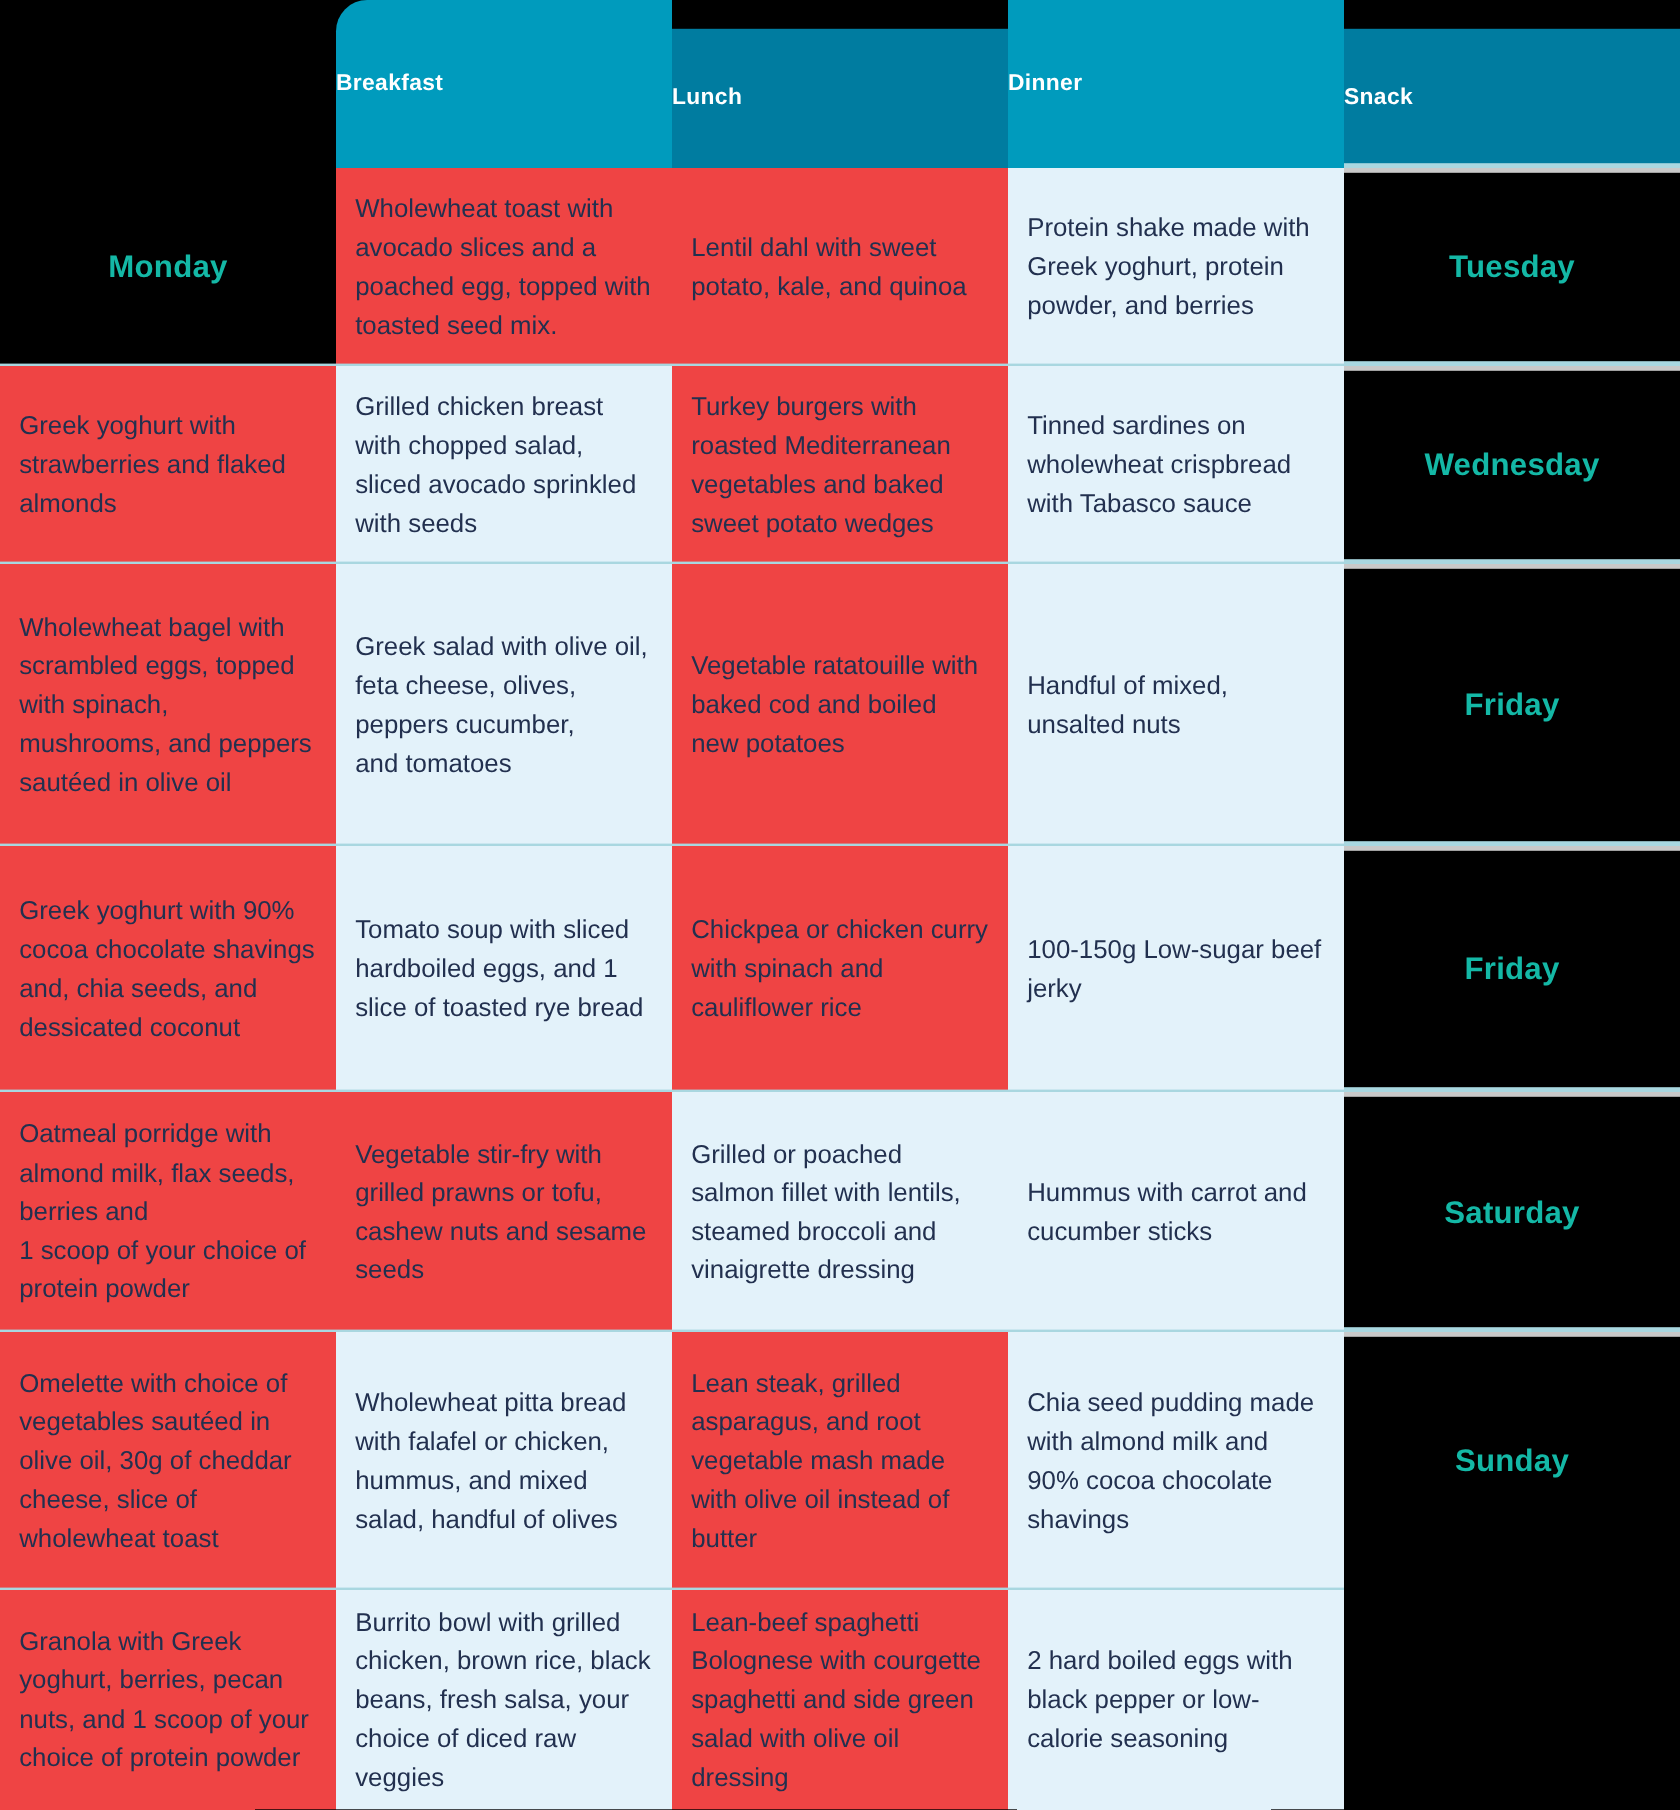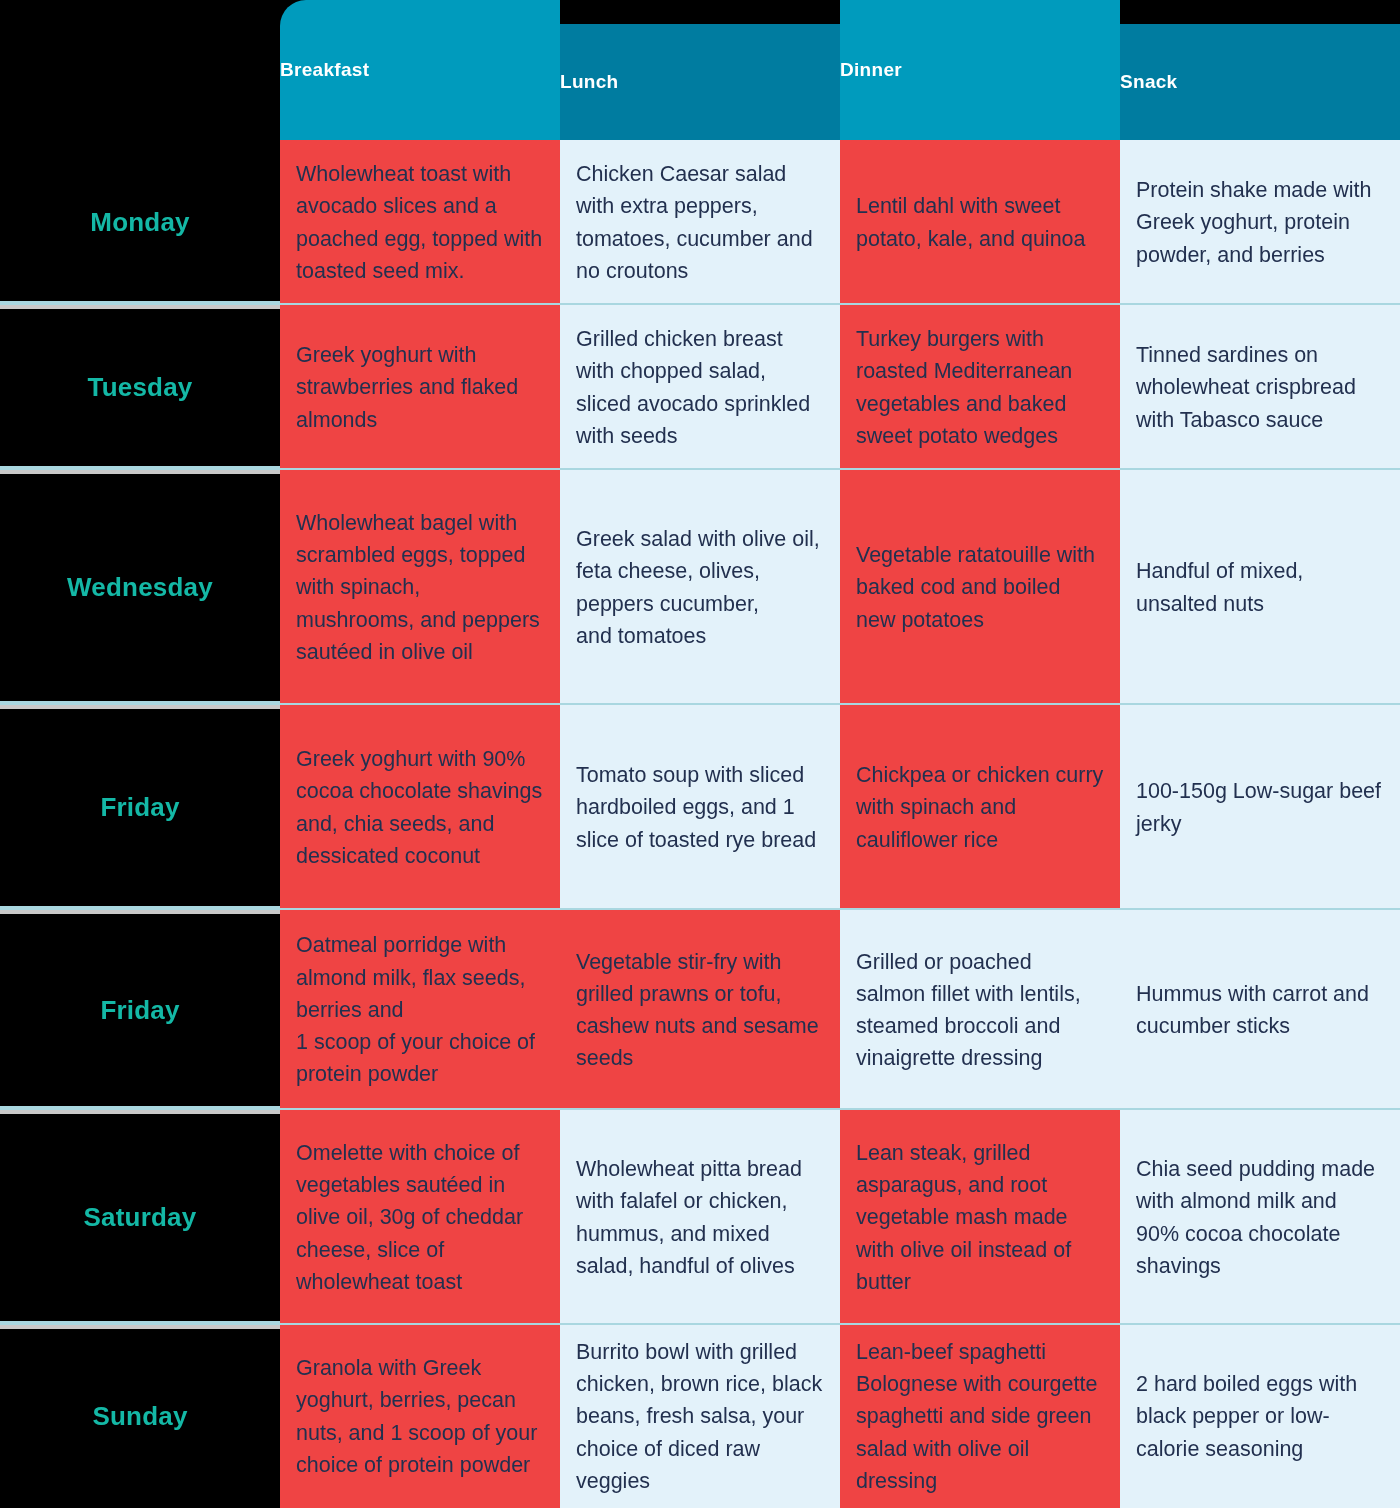--- a/index.html
+++ b/index.html
@@ -115,23 +115,20 @@
   <div class="head-cell tone-b">
     <span>Snack</span>
   </div>
 
   <div class="day-cell">
     <span class="day-label">Monday</span>
   </div>
   <div class="cell tone-a">
     <span class="cell-text">Wholewheat toast with avocado slices and a poached egg, topped with toasted seed mix.</span>
   </div>
-  <div class="cell tone-b">
-    <span class="cell-text">Chicken Caesar salad with extra peppers, tomatoes, cucumber and no croutons</span>
-  </div>
   <div class="cell tone-a">
     <span class="cell-text">Lentil dahl with sweet potato, kale, and quinoa</span>
   </div>
   <div class="cell tone-b">
     <span class="cell-text">Protein shake made with Greek yoghurt, protein powder, and berries</span>
   </div>
 
   <div class="day-cell sep">
     <span class="day-label">Tuesday</span>
   </div>

